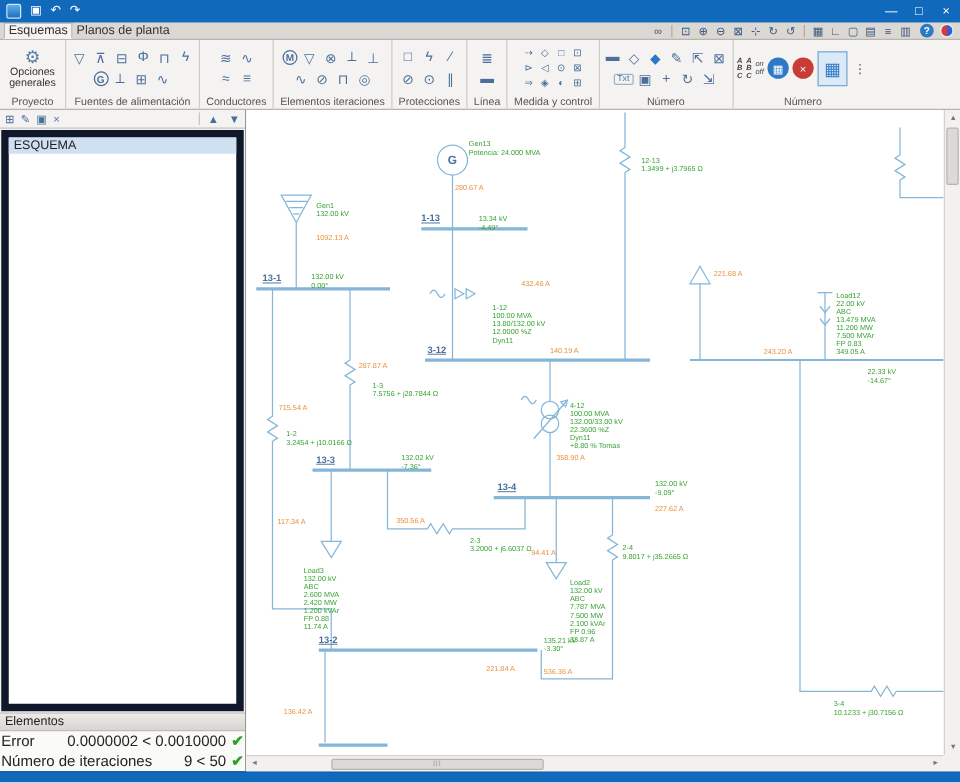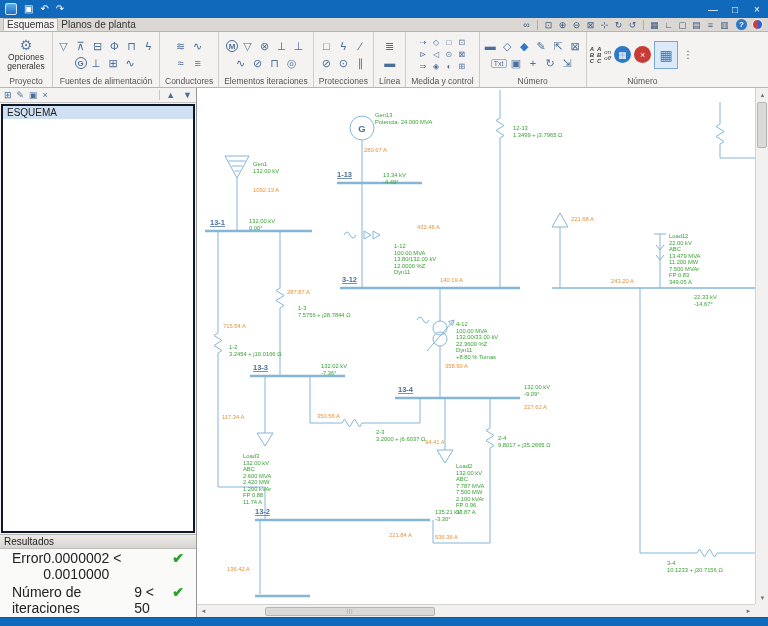--- a/index.html
+++ b/index.html
@@ -45,27 +45,27 @@
   .cancel-btn{width:17px;height:17px;border-radius:50%;background:#c93b35;color:#fff;font-size:9px;display:flex;align-items:center;justify-content:center}
   .results-btn{width:24px;height:28px;border:1px solid #7aa7d4;background:#dce9f7;display:flex;align-items:center;justify-content:center;font-size:14px;color:#2e79c7}
   .overflow{font-size:10px;color:#555;padding:0 2px}
 
   
   .main{flex:1;display:flex;min-height:0}
   .left-panel{width:197px;flex:0 0 197px;border-right:1px solid #9a9894;display:flex;flex-direction:column;background:#f4f3f1}
   .panel-toolbar{flex:0 0 15px;display:flex;align-items:center;gap:5px;padding:0 4px;border-bottom:1px solid #c8c6c2}
   .pt-icon{font-size:9px;color:#4a6f9b}
   .pt-right{margin-left:auto;display:flex;gap:8px;border-left:1px solid #c8c6c2;padding-left:6px}
-  .tree{flex:1;background:#fff;border:2px solid #0f172a;margin:1px;display:flex;flex-direction:column;min-height:0}
+  .tree{flex:1;background:#fff;border:6px solid #0f172a;margin:1px;display:flex;flex-direction:column;min-height:0}
   .tree-item{font-size:10px;padding:1px 4px;color:#222}
   .tree-item.selected{background:#cfe0f2}
   .tree-empty{flex:1}
   .results-panel{flex:0 0 auto;border-top:1px solid #b8b5b0;background:#fafaf8}
   .results-header{background:linear-gradient(#ecebe7,#d8d5d0);font-size:10px;padding:1px 4px;border-bottom:1px solid #c0beba;color:#222}
-  .result-row{display:flex;align-items:flex-start;font-size:14px;padding:1px 12px}
+  .result-row{display:flex;align-items:center;font-size:12px;padding:1px 1px}
   .result-row .value{margin-left:auto}
   .result-row .check{color:#2ba12b;font-weight:bold;margin-left:4px}
 
   
   .canvas{flex:1;position:relative;background:#fff;min-width:0}
   svg.diagram{position:absolute;left:0;top:0}
   .ln{stroke:#85b6d8;stroke-width:1;fill:none}
   .lnm{stroke:#85b6d8;stroke-width:1.6;fill:none}
   .bus{stroke:#85b6d8;stroke-width:2.6;fill:none}
   .sym{stroke:#85b6d8;stroke-width:1;fill:none}
@@ -317,21 +317,21 @@
         <span class="pt-right">
           <span class="pt-icon">▲</span>
           <span class="pt-icon">▼</span>
         </span>
       </div>
       <div class="tree">
         <div class="tree-item selected">ESQUEMA</div>
         <div class="tree-empty"></div>
       </div>
       <div class="results-panel">
-        <div class="results-header">Resultados</div>
+        <div class="results-header">Elementos</div>
         <div class="result-row">
           <span class="label">Error</span>
           <span class="value">0.0000002 &lt; 0.0010000</span>
           <span class="check">✔</span>
         </div>
         <div class="result-row">
           <span class="label">Número de iteraciones</span>
           <span class="value">9 &lt; 50</span>
           <span class="check">✔</span>
         </div>

